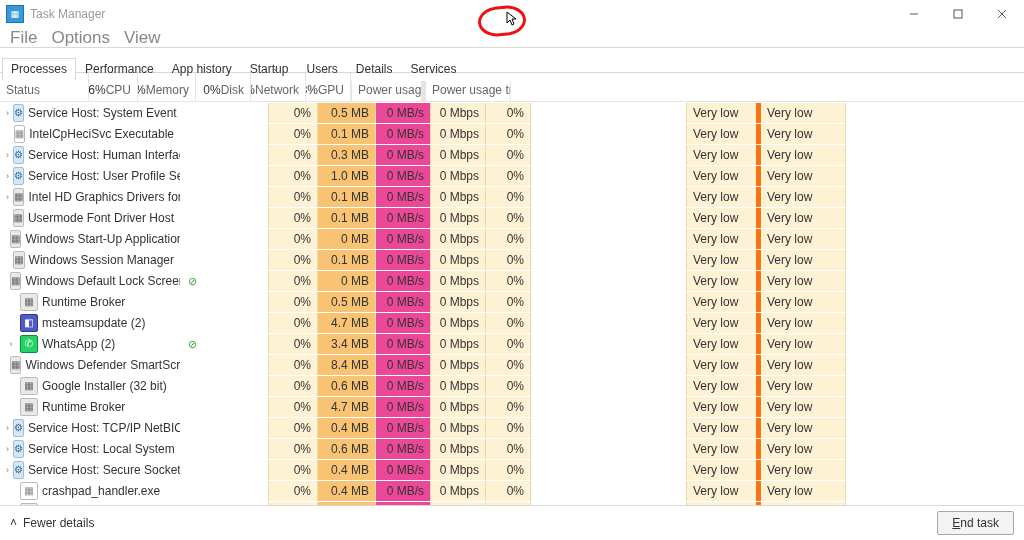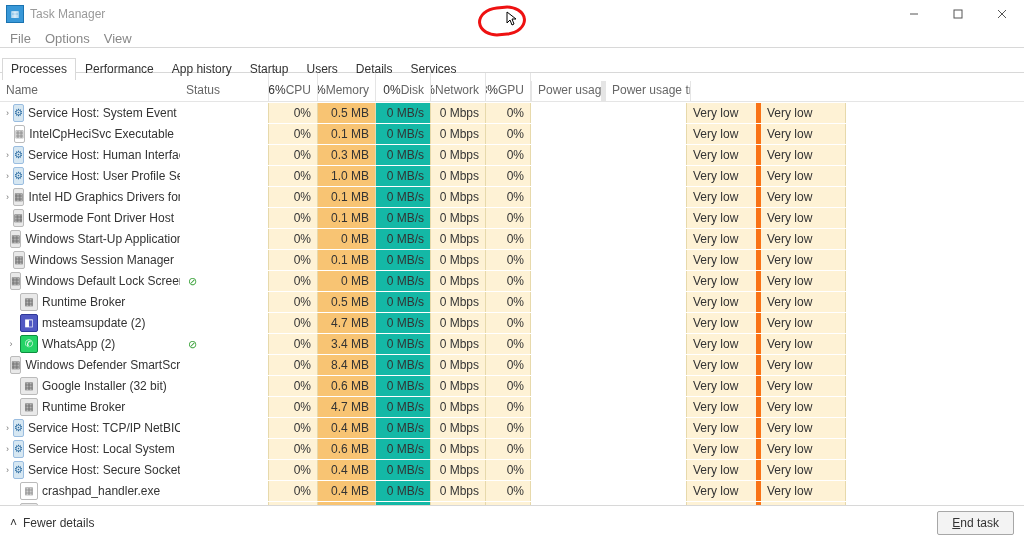--- a/index.html
+++ b/index.html
@@ -4,31 +4,31 @@
 <style>
   html,body{margin:0;padding:0;font-family:"Segoe UI",Arial,sans-serif;font-size:12px;color:#000;background:#fff;width:1024px;height:540px;overflow:hidden}
   .titlebar{height:28px;display:flex;align-items:center;justify-content:space-between;border-bottom:1px solid transparent}
   .title-left{display:flex;align-items:center;padding-left:6px;gap:6px}
   .app-icon{width:16px;height:16px;background:#3898d8;border:1px solid #1a73b0;display:flex;align-items:center;justify-content:center;color:#fff;font-size:9px}
   .title-text{color:#9a9a9a;font-size:12px}
   .winbtns{display:flex}
   .winbtn{width:44px;height:28px;display:flex;align-items:center;justify-content:center;color:#666}
   .winbtn svg{width:10px;height:10px;stroke:#555;stroke-width:1;fill:none}
   .menubar{height:18px;display:flex;align-items:center;padding-left:4px;gap:2px;border-bottom:1px solid #d8d8d8}
-  .menuitem{padding:2px 6px;color:#888;font-size:13px}
+  .menuitem{padding:2px 6px;color:#888;font-size:17px}
   .tabs{display:flex;align-items:flex-end;padding:0 2px;height:24px;border-bottom:1px solid #d8d8d8}
   .tab{padding:3px 8px 4px;border:1px solid transparent;border-bottom:none;font-size:12px;color:#333;position:relative;top:8px}
   .tab.active{border-color:#d8d8d8;background:#fff}
   .hdr{display:flex;height:28px;align-items:flex-end;border-bottom:1px solid #e5e5e5}
   .col{box-sizing:border-box;padding:2px 6px 4px;font-size:12px;color:#333;overflow:hidden;white-space:nowrap;text-overflow:ellipsis}
   .col.name{width:180px}
   .col.status{width:88px}
   .col.cpu{width:50px;text-align:right;background:#fef2d5;border-left:1px solid #e7d9ab;border-right:1px solid #e7d9ab}
   .col.mem{width:58px;text-align:right;background:#f8c473;border-right:1px solid #e7d9ab}
-  .col.disk{width:55px;text-align:right;background:#14b8a6;border-right:1px solid #e7d9ab}
+  .col.disk{width:55px;text-align:right;background:#ec4899;border-right:1px solid #e7d9ab}
   .col.net{width:55px;text-align:right;background:#fef2d5;border-right:1px solid #e7d9ab}
   .col.gpu{width:45px;text-align:right;background:#fef2d5;border-right:1px solid #e7d9ab}
   .col.engine{width:155px}
   .col.power{width:75px;background:#fef2d5;border-left:1px solid #e7d9ab;border-right:5px solid #f97316}
   .col.trend{width:85px;background:#fef2d5;border-right:1px solid #e7d9ab}
   .hdr .dual{display:flex;flex-direction:row;align-items:flex-end;justify-content:flex-end;height:28px;line-height:13px}
   .hdr .dual .top{font-size:12px}
   .hdr .dual .bot{font-size:12px;color:#666}
   .hdr .col{background:transparent!important;border-color:#e5e5e5!important}
   .hdr .col.name,.hdr .col.status,.hdr .col.engine,.hdr .col.power,.hdr .col.trend{display:flex;align-items:flex-end;color:#666}
@@ -93,21 +93,20 @@
   <div class="tab">App history</div>
   <div class="tab">Startup</div>
   <div class="tab">Users</div>
   <div class="tab">Details</div>
   <div class="tab">Services</div>
 </div>
 
 <span class="sortarrow">⌄</span>
 
 <div class="hdr">
-  <div class="col name">Name</div>
   <div class="col status">Status</div>
   <div class="col cpu dual">
       <span class="top">16%</span>
       <span class="bot">CPU</span>
     </div>
   <div class="col mem dual">
       <span class="top">89%</span>
       <span class="bot">Memory</span>
     </div>
   <div class="col disk dual">

